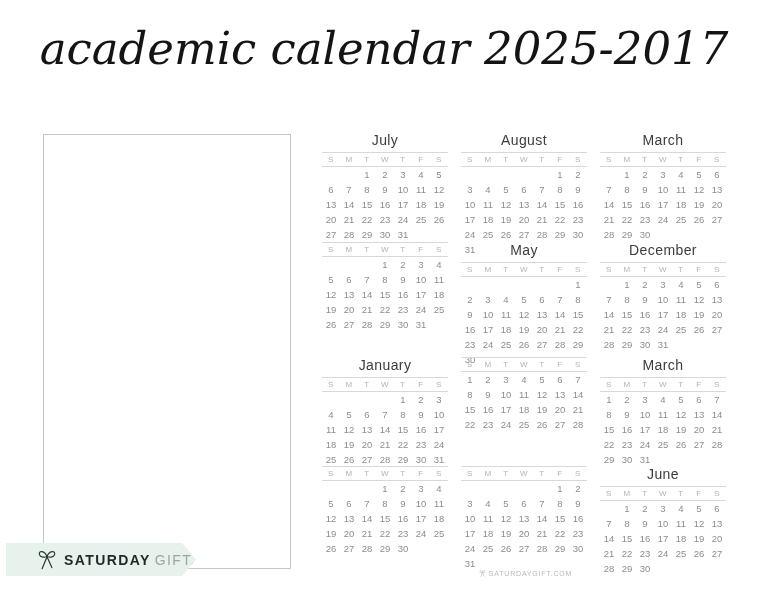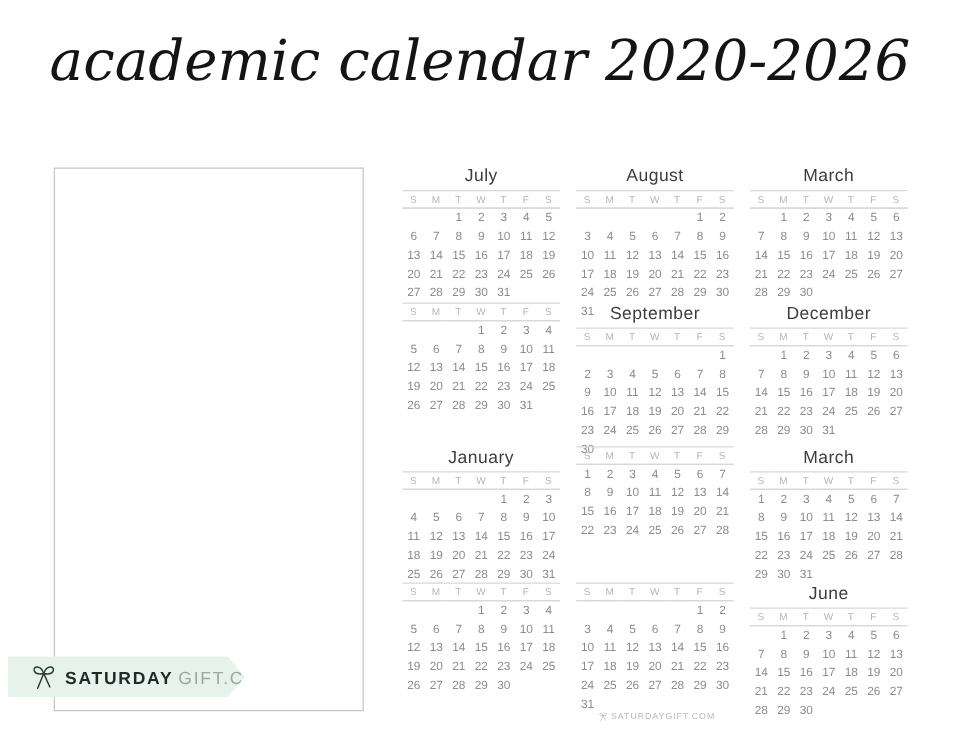--- a/index.html
+++ b/index.html
@@ -77,27 +77,27 @@
     font-size: 9.5px;
     color: #8d8d8d;
     height: 15px;
     text-align: center;
     padding: 0;
   }
 
   
   .logo-pill {
     position: absolute;
-    left: 6px; top: 525px;
+    left: 6px; top: 543px;
     width: 190px; height: 33px;
     background: #e8f2ec;
     clip-path: polygon(0 0, calc(100% - 14px) 0, 100% 50%, calc(100% - 14px) 100%, 0 100%);
     display: flex;
     align-items: center;
-    padding-left: 16px;
+    padding-left: 28px;
     box-sizing: border-box;
     gap: 4px;
     z-index: 5;
   }
   .logo-bold {
     font-size: 14px;
     font-weight: 700;
     letter-spacing: 1.4px;
     color: #1e2a28;
   }
@@ -123,21 +123,21 @@
     justify-content: center;
     gap: 2px;
   }
   .bow-icon-small { width: 9px; height: 9px; color: #b9b9b9; flex: 0 0 auto; }
 </style>
 </head>
 <body>
 
 <div class="page">
 
-  <h1 class="title">academic calendar 2020-2026</h1>
+  <h1 class="title">academic calendar 2025-2017</h1>
 
   <div class="notes-box"></div>
 
   <div class="months-grid">
   <div class="month">
     <div class="month-title">July</div>
     <table class="month-table">
       <thead>
         <tr class="weekday-row">
               <th>S</th>
@@ -393,21 +393,21 @@
               <td>29</td>
               <td>30</td>
               <td>31</td>
               <td></td>
             </tr>
           </tbody>
     </table>
   </div>
 
   <div class="month">
-    <div class="month-title">September</div>
+    <div class="month-title">May</div>
     <table class="month-table">
       <thead>
         <tr class="weekday-row">
               <th>S</th>
               <th>M</th>
               <th>T</th>
               <th>W</th>
               <th>T</th>
               <th>F</th>
               <th>S</th>

